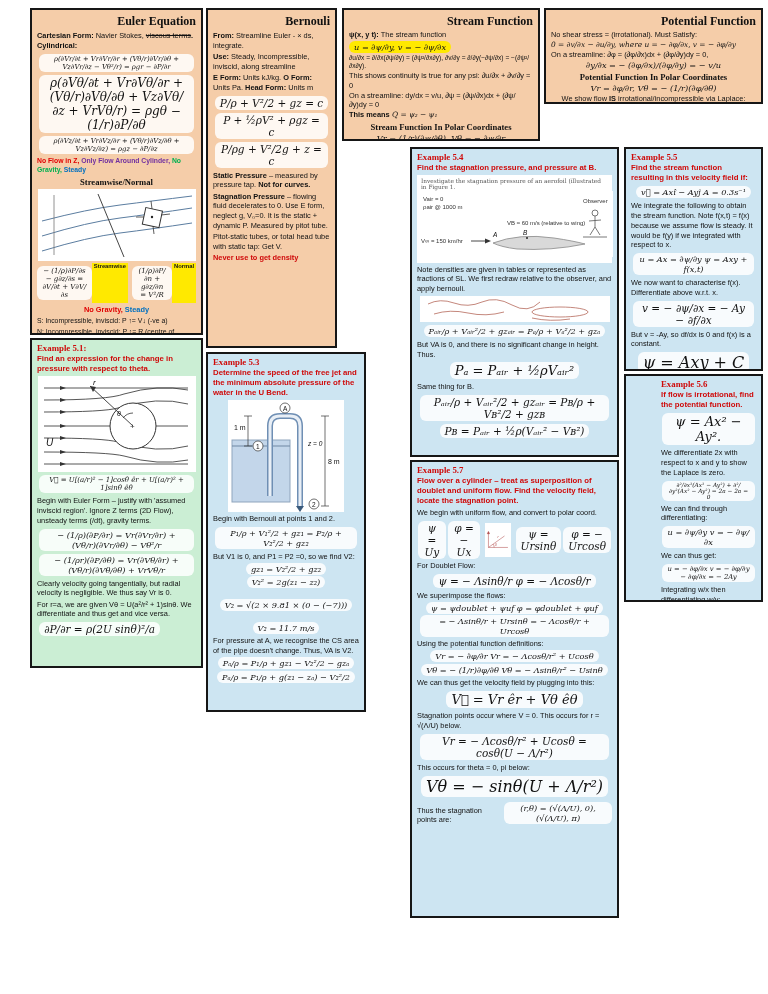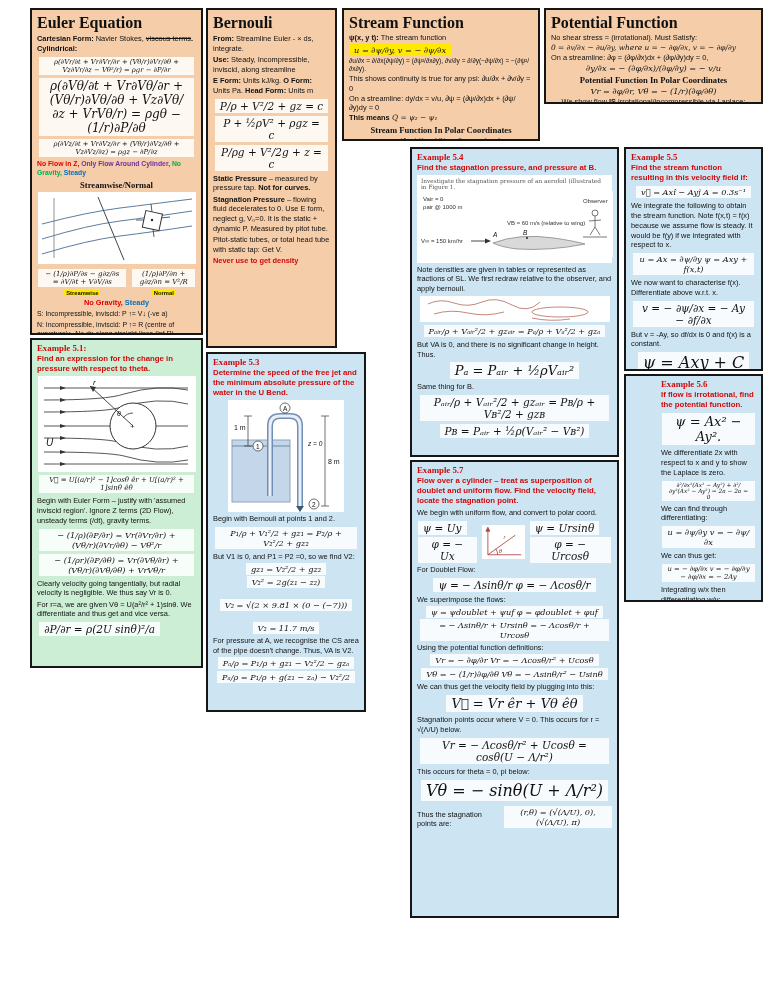--- a/index.html
+++ b/index.html
@@ -1,35 +1,35 @@
 <!DOCTYPE html>
 <html><head>
 <meta charset="utf-8">
 <style>
   html,body{margin:0;padding:0;background:#fff;}
   .page{position:relative;width:768px;height:994px;background:#ffffff;font-family:"Liberation Sans",sans-serif;color:#111;overflow:hidden;}
   .box{position:absolute;box-sizing:border-box;border:2px solid #161616;padding:3px 5px;overflow:hidden;}
   .peach{background:#f5cda9;}
   .green{background:#cbeed4;}
   .blue{background:#cde5f2;}
-  .bt{font-family:"Liberation Serif",serif;font-weight:bold;font-size:16px;text-align:left;margin:1px 0 2px;}
+  .bt{font-family:"Liberation Serif",serif;font-weight:bold;font-size:12px;text-align:right;margin:1px 0 2px;}
   .bt2{font-family:"Liberation Serif",serif;font-weight:bold;font-size:8.6px;text-align:center;margin:3px 0 1px;}
   .txt{font-size:7.4px;line-height:1.32;margin:1.5px 0;}
   .ctr{text-align:center;}
   .b{font-weight:bold;}
   .strike{text-decoration:line-through;}
   .red{color:#cf0a0a;}
   .ext{font-family:"Liberation Serif",serif;font-weight:bold;font-size:8.8px;color:#cf0a0a;margin:0 0 1px;}
   .prompt{font-size:7.8px;font-weight:bold;color:#cf0a0a;line-height:1.3;margin:0 0 2px;}
-  .eq{font-family:"DejaVu Serif",serif;font-style:italic;font-size:8.2px;text-align:center;background:rgba(255,255,255,.85);width:fit-content;max-width:97%;margin:3px auto;padding:1px 5px;box-sizing:border-box;}
+  .eq{font-family:"DejaVu Serif",serif;font-style:italic;font-size:8.2px;text-align:center;background:rgba(255,255,255,.85);width:fit-content;max-width:97%;margin:3px auto;padding:1px 5px;box-sizing:border-box;border-radius:6px;}
   .eq-lg{font-size:10.5px;}
   .eq-xl{font-size:13px;}
   .eq-xxl{font-size:16px;}
   .row{display:flex;gap:4px;justify-content:center;align-items:center;}
-  .col{display:flex;flex-direction:column;justify-content:flex-end;}
+  .col{display:flex;flex-direction:row;justify-content:flex-end;}
   .hl{background:#ffe900;}
   .c-red{color:#e00000;font-weight:bold;}
   .c-purple{color:#7030a0;font-weight:bold;}
   .c-green{color:#00b050;font-weight:bold;}
   .c-blue{color:#0070c0;font-weight:bold;}
   .sub{font-size:5.8px;font-weight:bold;text-align:center;background:#ffe900;width:fit-content;margin:0 auto;padding:0 2px;}
   .fig{background:#fff;display:block;margin:2px auto;}
   .cap{font-family:"DejaVu Serif",serif;font-size:5.8px;color:#555;margin:1px 2px;}
   svg text{font-family:"Liberation Sans",sans-serif;}
 </style>

